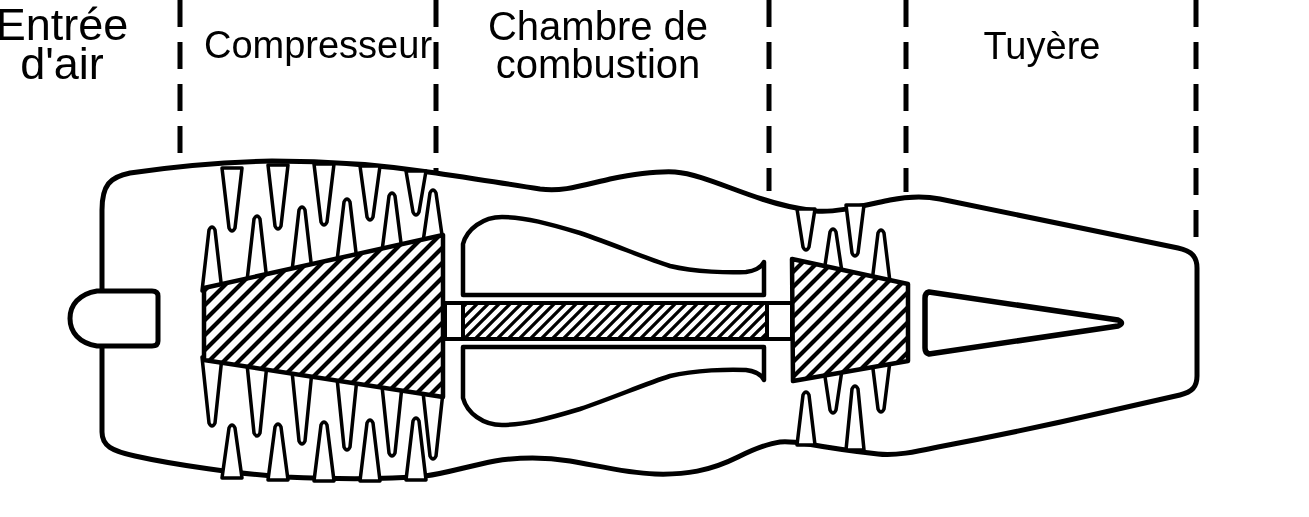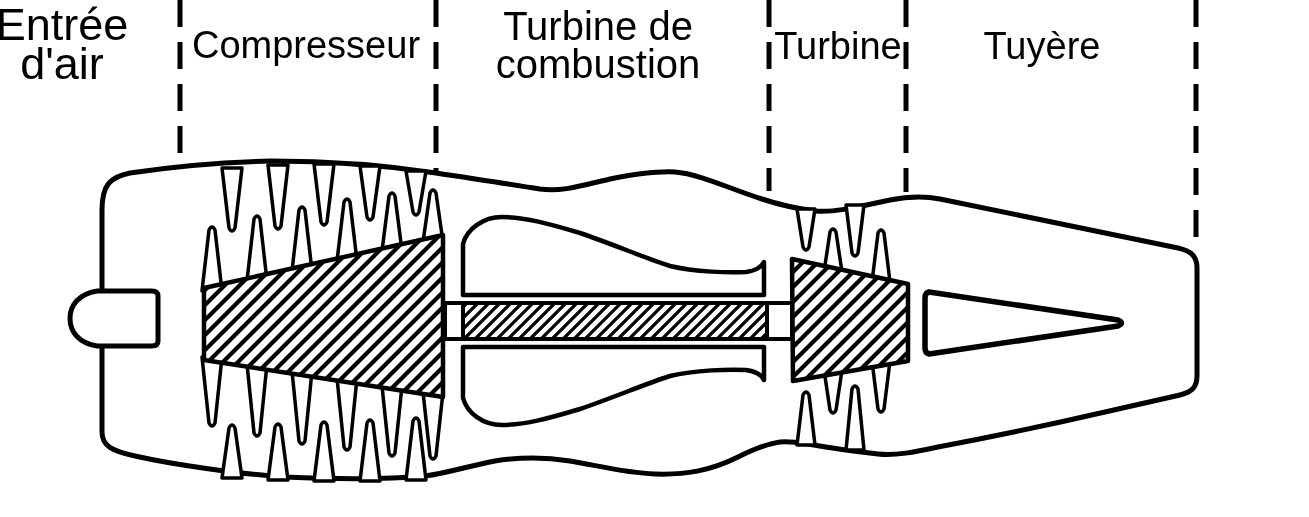--- a/index.html
+++ b/index.html
@@ -159,21 +159,20 @@
     <path fill="#ffffff" stroke="#000000" stroke-width="5.5" stroke-linejoin="round" d="M929,292 L1118,320 Q1125,323 1118,326 L929,354
              Q925,353 925,348 L925,298 Q925,293 929,292 Z"></path>
 
     <path fill="#ffffff" stroke="#000000" stroke-width="5" stroke-linejoin="round" d="M97,291 L152,291 Q158,291 158,296 L158,341 Q158,346 152,346 L97,346
              C79,343 70,332 70,318.5 C70,305 79,294 97,291 Z"></path>
   </svg>
 
   <div class="lbl lbl-intake" style="left:62px; top:5px;">Entrée
 d'air</div>
 
-  <div class="lbl lbl-compressor" style="left:306px; top:27px;">Compresseur</div>
+  <div class="lbl lbl-compressor" style="left:318px; top:27px;">Compresseur</div>
 
-  <div class="lbl lbl-combustion" style="left:598px; top:7px;">Turbine de
+  <div class="lbl lbl-combustion" style="left:598px; top:7px;">Chambre de
 combustion</div>
 
-  <div class="lbl lbl-turbine" style="left:838px; top:28px;">Turbine</div>
 
   <div class="lbl lbl-nozzle" style="left:1042px; top:28px;">Tuyère</div>
 </div>
 
 </body></html>

